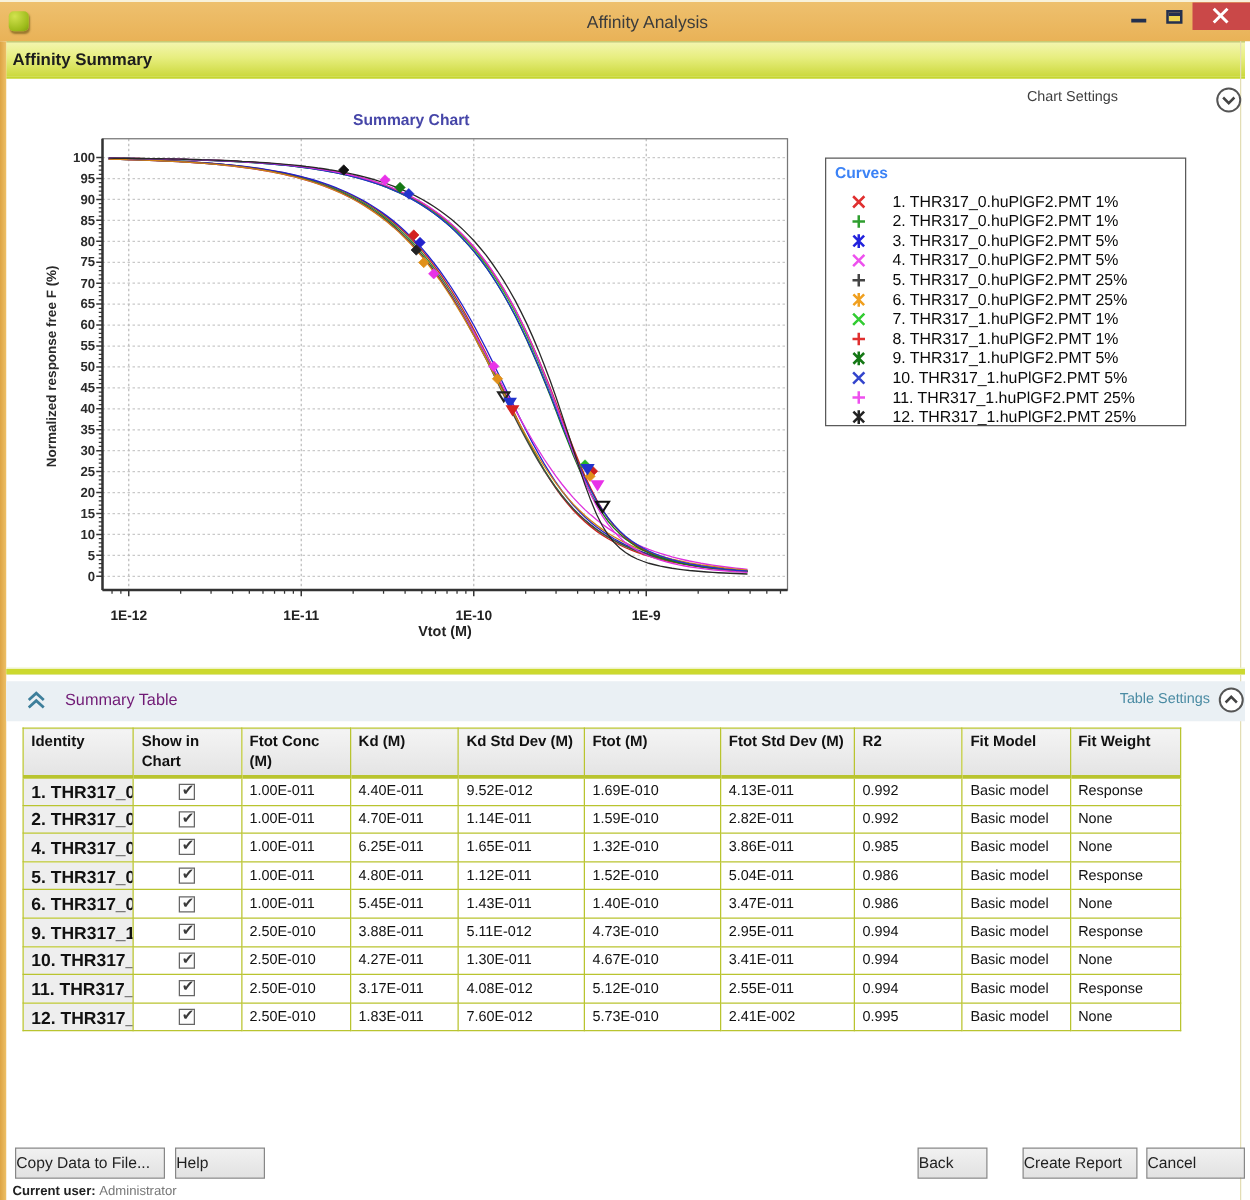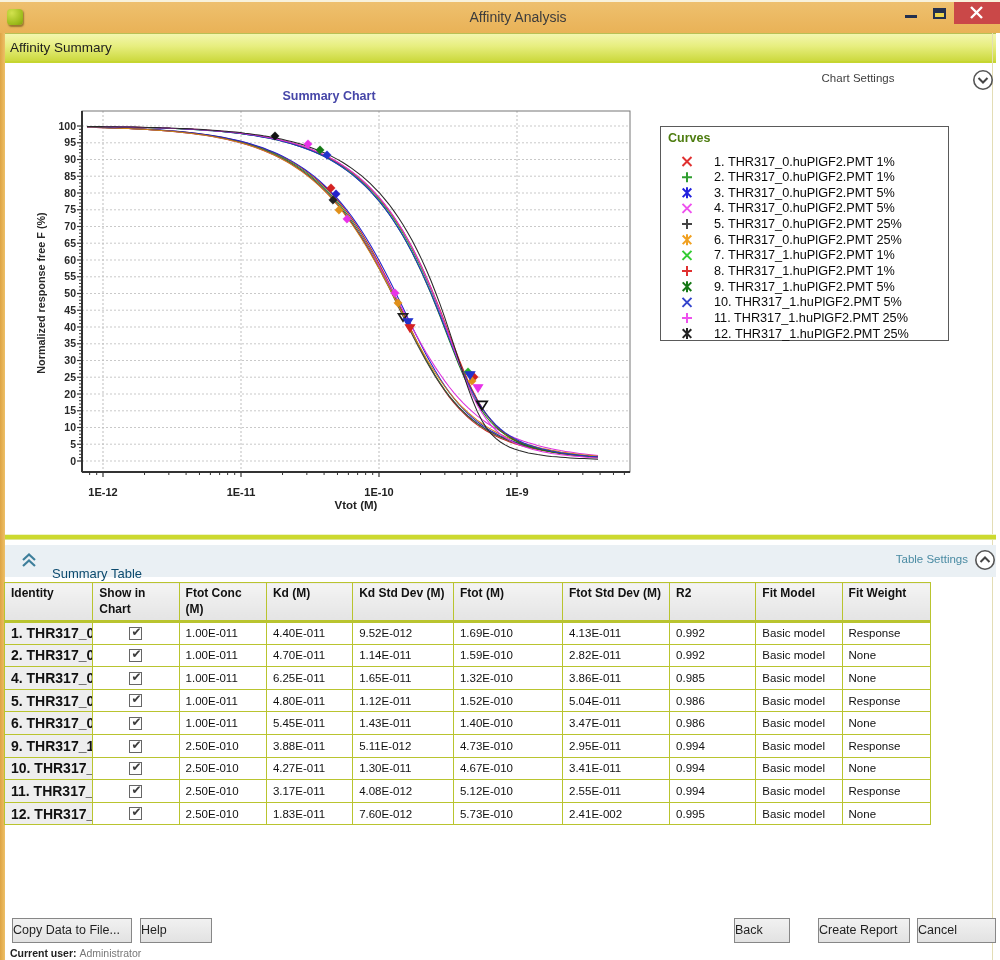--- a/index.html
+++ b/index.html
@@ -10,48 +10,48 @@
 #appicon { left:7px; top:9px; width:16px; height:16px; border-radius:4px;
   background:radial-gradient(circle at 30% 25%, #d2e24e, #9cba1a 70%, #7f9c10);
   box-shadow:1px 1.5px 1.5px rgba(90,70,10,.55); }
 #minbtn { left:905px; top:15px; width:12px; height:3px; background:#23304e; }
 #maxbtn { left:933px; top:8px; width:13px; height:11px; border:2px solid #23304e;
   background:linear-gradient(#23304e 0 3px, #ecd44e 3px); }
 #closebtn { left:954px; top:2px; width:46px; height:22px; background:#ca4848; }
 #summarybar { left:5px; top:33px; width:991px; height:30px;
   background:linear-gradient(#f3f6ae 0%, #e7ee7f 45%, #ccd93e 100%);
   border-top:1px solid #b8c054; border-bottom:2px solid #c6d630;
-  font-size:13.5px; font-weight:normal; color:#1d1d1d; line-height:27px; padding-left:5px; }
+  font-size:13.5px; font-weight:bold; color:#1d1d1d; line-height:27px; padding-left:5px; }
 #leftborder { left:0; top:33px; width:5px; height:927px;
   background:linear-gradient(90deg,#dda444,#eec067); }
 #rightborder { left:992px; top:33px; width:1px; height:927px; background:#e3ddb5; }
 #chartsettings { left:750px; top:72px; width:216px; text-align:center; font-size:11.5px; color:#3f3f3f; }
 #separator { left:5px; top:534px; width:991px; height:6px;
   background:linear-gradient(#eef3c8 0 1px, #ccd92f 1px 5px, #dde690 5px); }
 #tablebar { left:5px; top:545px; width:991px; height:32px; background:#eaf0f4; }
-#tablebartext { left:52px; top:552px; font-size:13px; color:#0c4a6e;margin-top:14px; }
+#tablebartext { left:52px; top:552px; font-size:13px; color:#701a75; }
 #tablesettings { left:760px; top:553px; width:208px; text-align:right; font-size:11.5px; color:#4a8ba3; }
-#grid { left:4px; top:582px; border-collapse:collapse; table-layout:fixed; width:927px; }
+#grid { left:18px; top:582px; border-collapse:collapse; table-layout:fixed; width:927px; }
 #grid th, #grid td { border:1.5px solid #b9c42f; font-size:11.5px; color:#111;
   padding:1px 4px 1px 6px; overflow:hidden; }
 #grid th { background:linear-gradient(#f4f4f4,#e4e4e4); text-align:left; vertical-align:top;
   font-size:12px; height:39px; border-bottom:3px solid #b9c42f; padding-top:3px; line-height:1.3; }
 #grid td { height:22.6px; background:#fff; white-space:nowrap; }
 #grid td.id { background:#eeeeee; font-weight:bold; font-size:14px; }
 #grid td.id i { font-style:normal; color:#8a8a8a; }
 #grid td.cb { text-align:center; padding:0; }
 .chk { display:inline-block; position:relative; width:13px; height:13px; border:1px solid #666; background:#fdfdfd; vertical-align:middle; }
 .chk::after { content:"✔"; position:absolute; left:1px; top:-3px; font-size:12px; color:#3a3a3a; }
 .btn { position:absolute; height:25px; border:1px solid #878787; background:linear-gradient(#f1f1f1,#e2e2e2);
   font-size:12.5px; color:#1f1f1f; text-align:left; line-height:23px; }
 #curuser { left:10px; top:947px; font-size:10.5px; color:#222; }
 #curuser b { font-weight:bold; }
 #curuser span { color:#777; }
 #legend { left:660px; top:126px; width:289px; height:215px; border:1px solid #5a5a5a; background:#fff; }
-#legendtitle { left:668px; top:131px; font-size:12.5px; font-weight:bold; color:#4d7c0f; }
+#legendtitle { left:668px; top:131px; font-size:12.5px; font-weight:bold; color:#3b82f6; }
 </style></head>
 <body>
 <div id="titlebar" class="abs"></div>
 <div id="titletext" class="abs">Affinity Analysis</div>
 <div id="appicon" class="abs"></div>
 <div id="minbtn" class="abs"></div>
 <div id="maxbtn" class="abs"></div>
 <div id="closebtn" class="abs"><svg width="46" height="22">
       <path d="M17,5 L28,16 M17,16 L28,5" stroke="#fff" stroke-width="2.4"></path>
     </svg></div>

